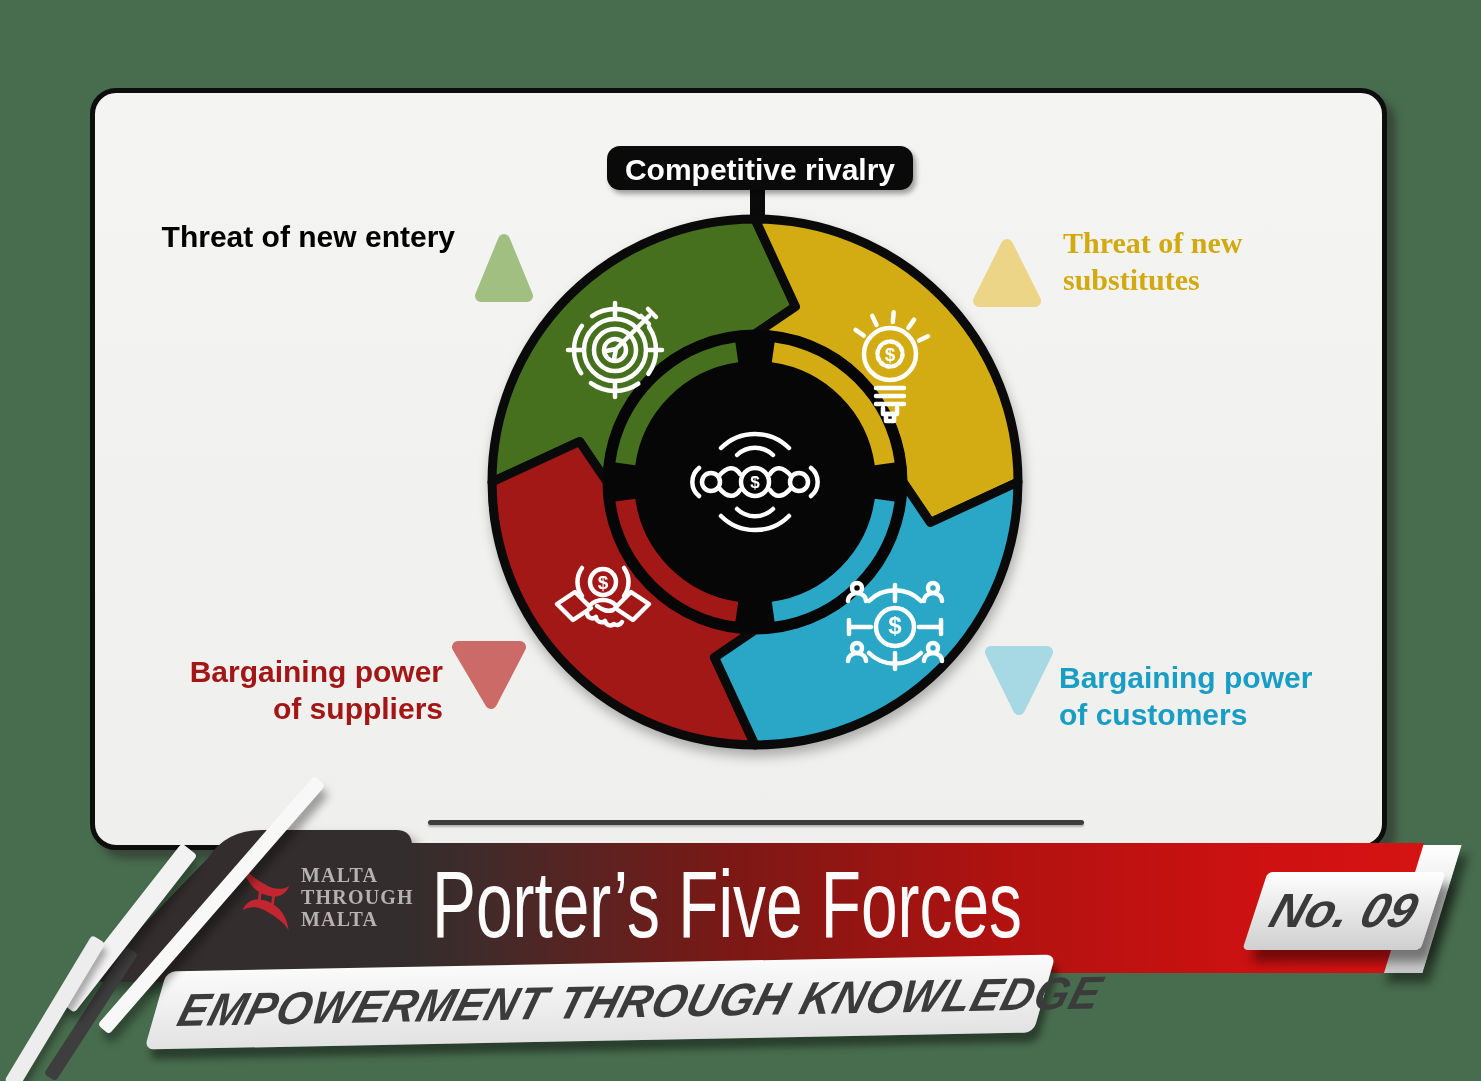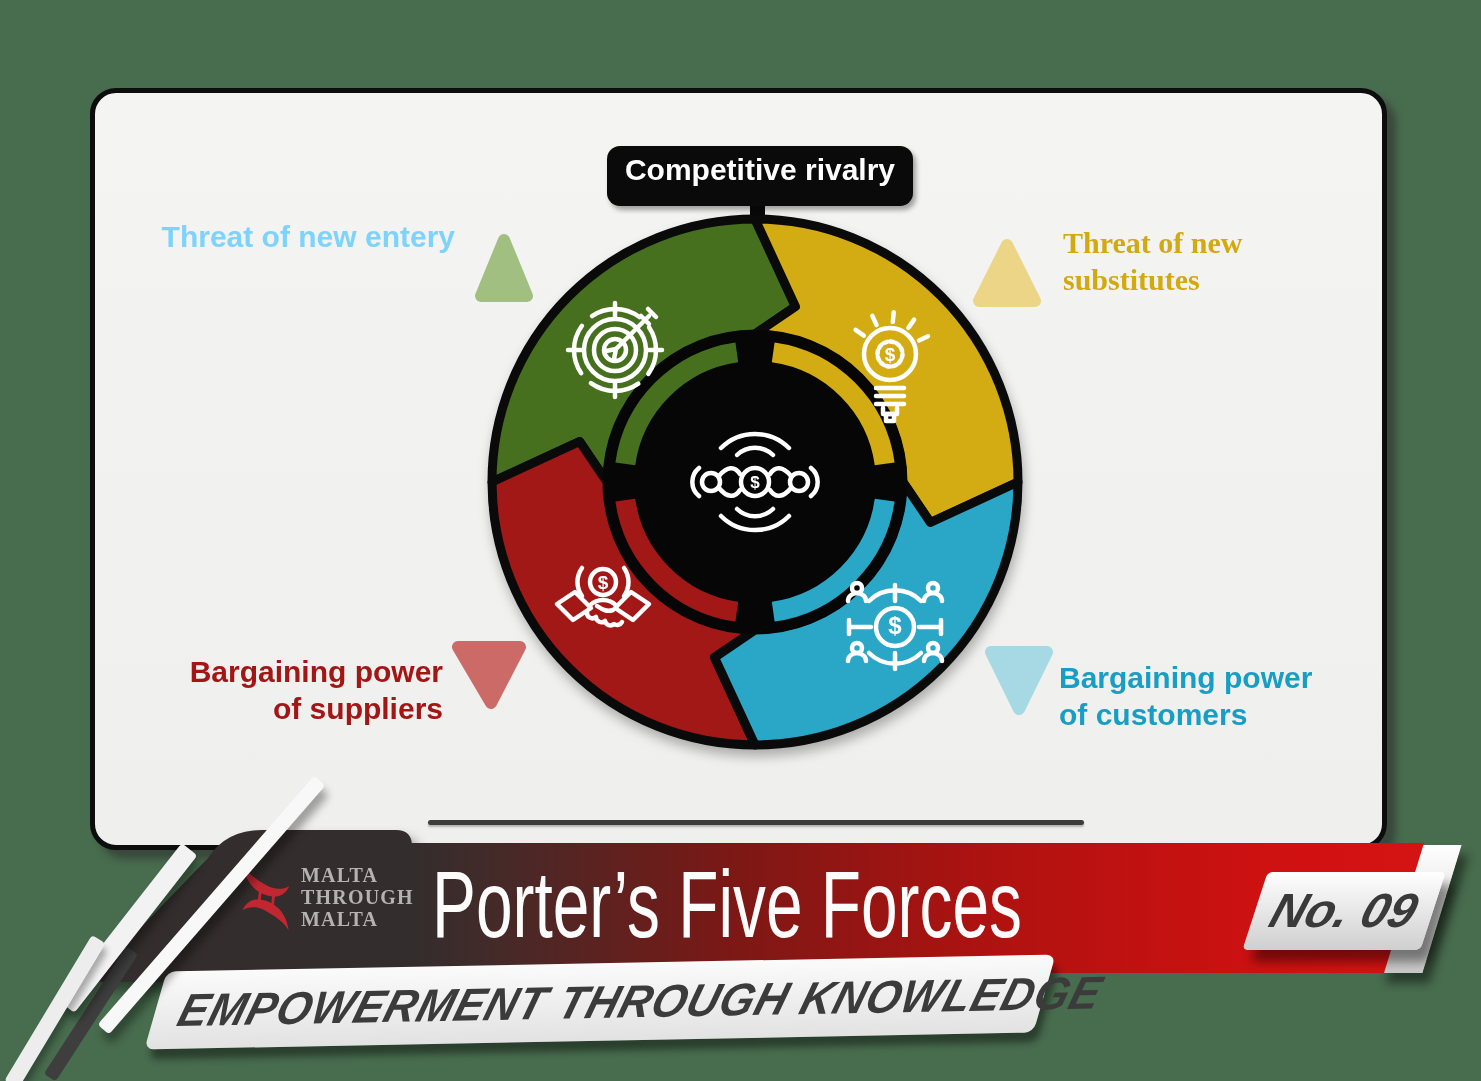--- a/index.html
+++ b/index.html
@@ -11,31 +11,31 @@
   
   .card{
     position:absolute; left:90px; top:88px; width:1287px; height:752px;
     background:linear-gradient(180deg,#f4f4f3,#efefee);
     border:5px solid #0d0d0d; border-radius:26px;
     box-shadow:9px 9px 7px rgba(45,45,45,.55);
     z-index:1;
   }
   
   .pill{
-    position:absolute; left:607px; top:146px; width:306px; height:60px;
+    position:absolute; left:607px; top:146px; width:306px; height:44px;
     background:#0a0a0a; border-radius:13px; z-index:6;
     color:#fff; font-weight:bold; font-size:30px; line-height:48px; text-align:center;
     box-shadow:3px 4px 5px rgba(0,0,0,.35);
   }
   .stem{position:absolute; left:750px; top:188px; width:15px; height:44px; background:#0a0a0a; z-index:4;}
   
   .wheel{position:absolute; left:470px; top:190px; z-index:5; filter:drop-shadow(2px 7px 6px rgba(0,0,0,.28));}
   
   .force-label{position:absolute; font-weight:bold; font-size:30px; line-height:37px; z-index:3;}
-  .f-green{color:#7dd3fc; left:130px; top:218px; width:325px; text-align:right;}
+  .f-green{color:#000000; left:130px; top:218px; width:325px; text-align:right;}
   .f-yellow{color:#d2a90f; left:1063px; top:224px; width:330px; text-align:left;font-family:Liberation Serif, serif;}
   .f-red{color:#a31616; left:120px; top:653px; width:323px; text-align:right;}
   .f-blue{color:#189ec4; left:1059px; top:659px; width:340px; text-align:left;}
   .tri{position:absolute; z-index:3;}
   .tri-g{left:474px; top:231px;}
   .tri-y{left:971px; top:236px;}
   .tri-r{left:449px; top:637px;}
   .tri-b{left:983px; top:641px;}
   
   .divider{position:absolute; left:428px; top:820px; width:656px; height:5px; background:#3d3d3d;

